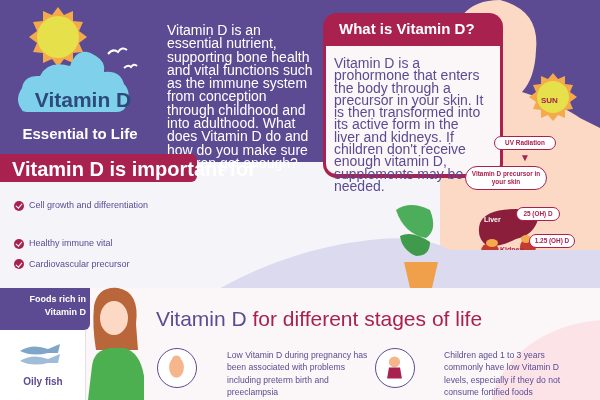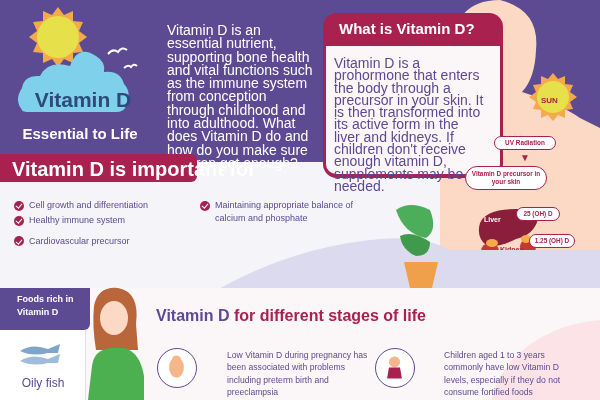--- a/index.html
+++ b/index.html
@@ -34,25 +34,25 @@
   .imp-item { display: flex; align-items: flex-start; font-size: 9px; line-height: 13px; color: #5c4b93; }
   .check { width: 10px; height: 10px; border-radius: 50%; background: #a8214f; margin-right: 5px; margin-top: 1.5px; flex: 0 0 10px; position: relative; }
   .check::after { content: ""; position: absolute; left: 3px; top: 1.5px; width: 2.5px; height: 5px; border: solid #fff; border-width: 0 1.5px 1.5px 0; transform: rotate(40deg); }
 
   
   .hill { left: 200px; top: 210px; width: 400px; height: 90px; }
 
   
   .bottom-bg { left: 0; top: 288px; width: 600px; height: 112px; background: #fbf6f7; }
   .foods-tab { left: 0; top: 288px; width: 90px; height: 42px; background: #5c4b93; border-radius: 0 0 6px 0; }
-  .foods-title { left: 0; top: 293px; width: 86px; text-align: left; font-size: 9px; line-height: 13px; color: #fff; font-weight: bold; padding-left: 17px; }
+  .foods-title { left: 0; top: 293px; width: 86px; text-align: right; font-size: 9px; line-height: 13px; color: #fff; font-weight: bold; padding-left: 17px; }
   .foods-col { left: 0; top: 330px; width: 86px; height: 70px; background: #fff; border-right: 1px solid #e8dde2; }
-  .fish-label { left: 0; top: 376px; width: 86px; text-align: center; font-size: 12px; color: #5c4b93; font-weight: normal; }
+  .fish-label { left: 0; top: 376px; width: 86px; text-align: center; font-size: 10px; color: #5c4b93; font-weight: bold; }
 
-  .stages-title { left: 156px; top: 307px; font-size: 16px; font-weight: bold; white-space: nowrap; }
+  .stages-title { left: 156px; top: 307px; font-size: 21px; font-weight: normal; white-space: nowrap; }
   .stages-title .a { color: #5c4b93; }
   .stages-title .b { color: #a8214f; }
   .stage-icon { width: 40px; height: 40px; border-radius: 50%; border: 1.5px solid #5c4b93; background: #fff; }
   .stage-text { font-size: 8.6px; line-height: 12.3px; color: #5c4b93; margin-left: 22px; }
   .pink-blob { left: 490px; top: 320px; width: 200px; height: 160px; background: #fbe3e8; border-radius: 60% 40% 0 0; }
 </style>
 </head>
 <body>
 
 <div class="abs top-band"></div>
@@ -109,38 +109,34 @@
 <svg class="abs" style="left:390px;top:200px;width:60px;height:90px" viewBox="0 0 60 90">
   <path d="M6,10 Q20,0 40,10 Q48,30 36,38 Q14,34 6,10 Z" fill="#4cae5a"></path>
   <path d="M10,36 Q22,30 40,42 Q40,56 26,56 Q12,50 10,36 Z" fill="#3f9a4c"></path>
   <path d="M14,62 L48,62 L42,88 L20,88 Z" fill="#f0a04a"></path>
 </svg>
 
 <div class="abs imp-banner"></div>
 <div class="abs imp-title">Vitamin D is important for</div>
 
 <div class="abs" style="left:14px;top:199px;width:180px">
-  <div class="imp-item" style="margin-bottom:2px">
+  <div class="imp-item" style="margin-bottom:25px">
       <span class="check"></span>
       <span>Cell growth and differentiation</span>
     </div>
   <div class="imp-item" style="margin-bottom:7.5px">
       <span class="check"></span>
-      <span>Healthy immune system</span>
+      <span>Healthy immune vital</span>
     </div>
   <div class="imp-item" style="margin-bottom:7.5px">
       <span class="check"></span>
       <span>Cardiovascular precursor</span>
     </div>
 </div>
 <div class="abs" style="left:200px;top:199px;width:160px">
-  <div class="imp-item">
-      <span class="check"></span>
-      <span>Maintaining appropriate balance of calcium and phosphate</span>
-    </div>
 </div>
 
 <div class="abs bottom-bg"></div>
 <div class="abs pink-blob"></div>
 <div class="abs foods-col"></div>
 <div class="abs foods-tab"></div>
 <div class="abs foods-title">Foods rich in Vitamin D</div>
 <svg class="abs" style="left:18px;top:343px;width:46px;height:26px" viewBox="0 0 46 26">
   <path d="M2,8 Q14,0 30,6 L42,1 L40,10 L30,10 Q14,14 2,8 Z" fill="#7fa6c8"></path>
   <path d="M2,18 Q14,10 30,16 L42,11 L40,20 L30,20 Q14,24 2,18 Z" fill="#9fbcd8"></path>

